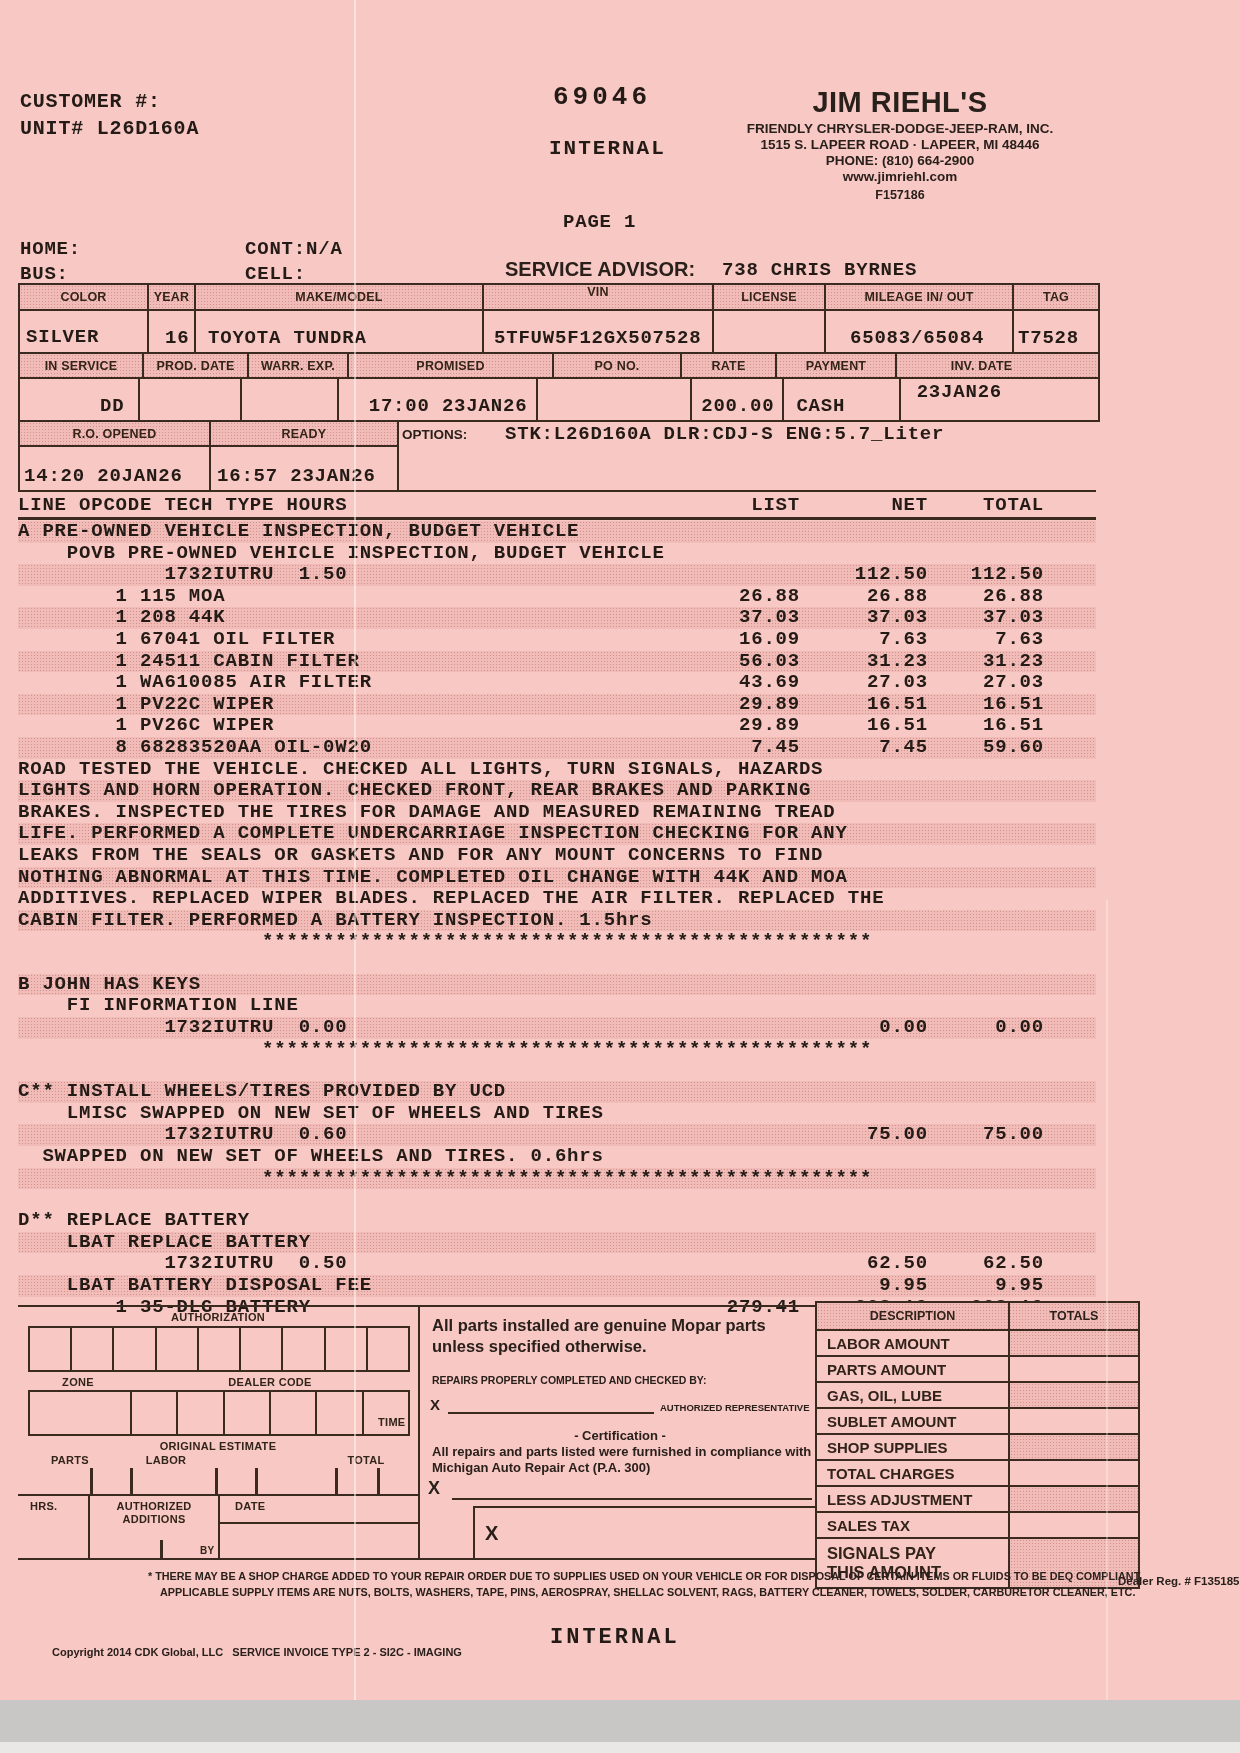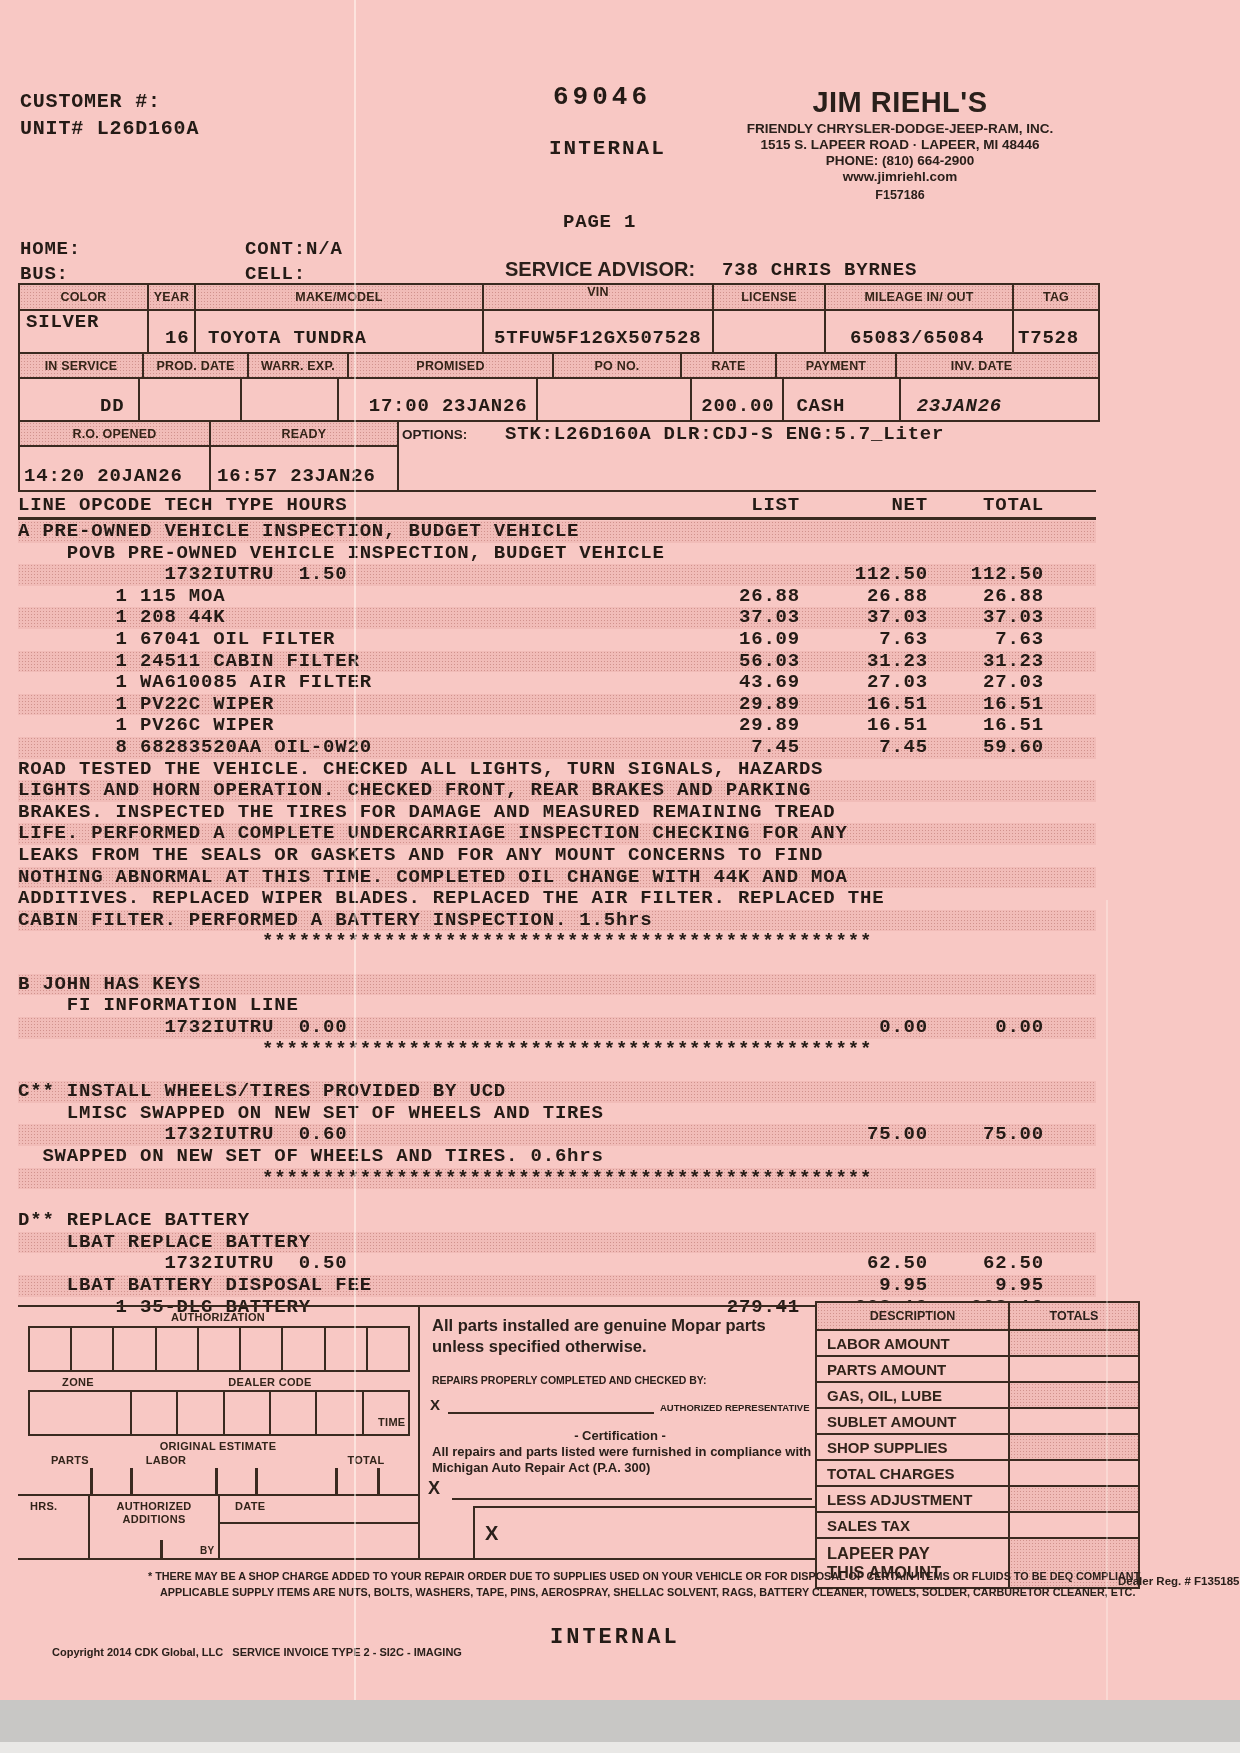--- a/index.html
+++ b/index.html
@@ -80,21 +80,21 @@
           <span class="htext">LICENSE</span>
         </div>
         <div class="vcell" style="width: 188px; align-items: center; justify-content: center;">
           <span class="htext">MILEAGE IN/ OUT</span>
         </div>
         <div class="vcell" style="width: 86px; align-items: center; justify-content: center;">
           <span class="htext">TAG</span>
         </div>
       </div>
       <div class="vrow" style="top: 309px; height: 45px; width: 1082px;">
-        <div class="vcell" style="width: 127px; justify-content: flex-start; padding-left: 6px; padding-right: 0px; padding-bottom: 18px; border-radius: 13px;">
+        <div class="vcell" style="width: 127px; align-items: flex-end; justify-content: flex-start; padding-left: 6px; padding-right: 0px; padding-bottom: 4px; border-radius: 13px;">
           <span class="mono vtext">SILVER</span>
         </div>
         <div class="vcell" style="width: 47px; align-items: flex-end; justify-content: flex-start; padding-left: 16px; padding-right: 0px; padding-bottom: 3px;">
           <span class="mono vtext">16</span>
         </div>
         <div class="vcell" style="width: 288px; align-items: flex-end; justify-content: flex-start; padding-left: 12px; padding-right: 0px; padding-bottom: 3px;">
           <span class="mono vtext">TOYOTA TUNDRA</span>
         </div>
         <div class="vcell" style="width: 230px; align-items: flex-end; justify-content: flex-start; padding-left: 10px; padding-right: 0px; padding-bottom: 3px;">
           <span class="mono vtext">5TFUW5F12GX507528</span>
@@ -150,21 +150,21 @@
         </div>
         <div class="vcell" style="width: 160px; align-items: flex-end; justify-content: flex-start; padding-left: 6px; padding-right: 0px; padding-bottom: 3px;">
           <span class="mono vtext"></span>
         </div>
         <div class="vcell" style="width: 95px; align-items: flex-end; justify-content: flex-end; padding-left: 6px; padding-right: 8px; padding-bottom: 3px;">
           <span class="mono vtext">200.00</span>
         </div>
         <div class="vcell" style="width: 120px; align-items: flex-end; justify-content: flex-start; padding-left: 12px; padding-right: 0px; padding-bottom: 3px;">
           <span class="mono vtext">CASH</span>
         </div>
-        <div class="vcell" style="width: 206px; align-items: flex-end; justify-content: flex-start; padding-left: 16px; padding-right: 0px; padding-bottom: 3px; font-style: italic;">
+        <div class="vcell" style="width: 206px; align-items: flex-end; justify-content: flex-start; padding-left: 16px; padding-right: 0px; padding-bottom: 17px;">
           <span class="mono vtext">23JAN26</span>
         </div>
       </div>
       <div class="vrow dots" style="top: 420px; height: 27px; width: 381px;">
         <div class="vcell" style="width: 189px; align-items: center; justify-content: center;">
           <span class="htext">R.O. OPENED</span>
         </div>
         <div class="vcell" style="width: 188px; align-items: center; justify-content: center;">
           <span class="htext">READY</span>
         </div>
@@ -421,21 +421,21 @@
         <div class="tdesc">LESS ADJUSTMENT</div>
         <div class="tval dots"></div>
       </div>
       <div class="trow" style="height: 24px;">
         <div class="tdesc">SALES TAX</div>
         <div class="tval"></div>
       </div>
       <div class="trow" style="height: 48px;">
         <div class="tdesc" style="font-size: 16.5px; line-height: 19px;">
           <div>
-            <div>LAPEER PAY</div>
+            <div>SIGNALS PAY</div>
             <div>THIS AMOUNT</div>
           </div>
         </div>
         <div class="tval dots"></div>
       </div>
     </div>
 
   <div class="abs sans" style="left:148px;top:1570px;font-size:10.8px;font-weight:bold;">* THERE MAY BE A SHOP CHARGE ADDED TO YOUR REPAIR ORDER DUE TO SUPPLIES USED ON YOUR VEHICLE OR FOR DISPOSAL OF CERTAIN ITEMS OR FLUIDS TO BE DEQ COMPLIANT.</div>
   <div class="abs sans" style="left:160px;top:1586px;font-size:10.8px;font-weight:bold;">APPLICABLE SUPPLY ITEMS ARE NUTS, BOLTS, WASHERS, TAPE, PINS, AEROSPRAY, SHELLAC SOLVENT, RAGS, BATTERY CLEANER, TOWELS, SOLDER, CARBURETOR CLEANER, ETC.</div>
   <div class="abs sans" style="left:1118px;top:1575px;font-size:11.5px;font-weight:bold;">Dealer Reg. # F135185</div>

